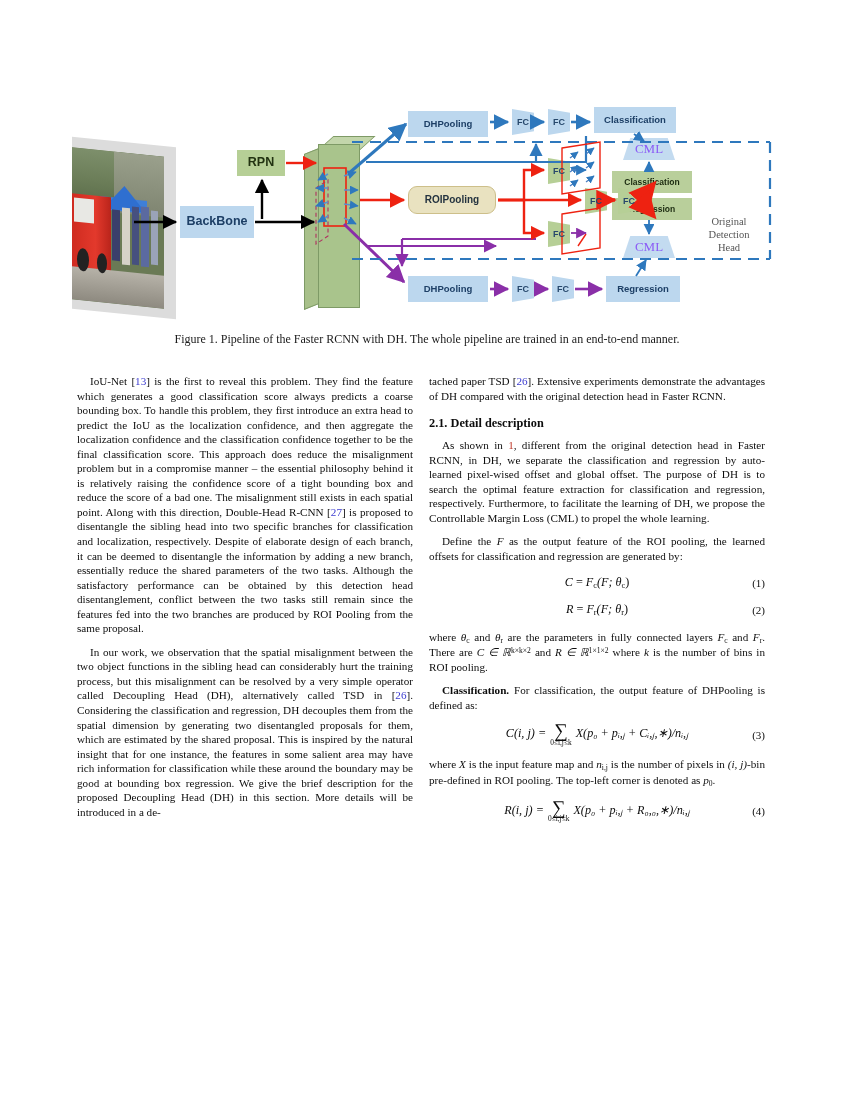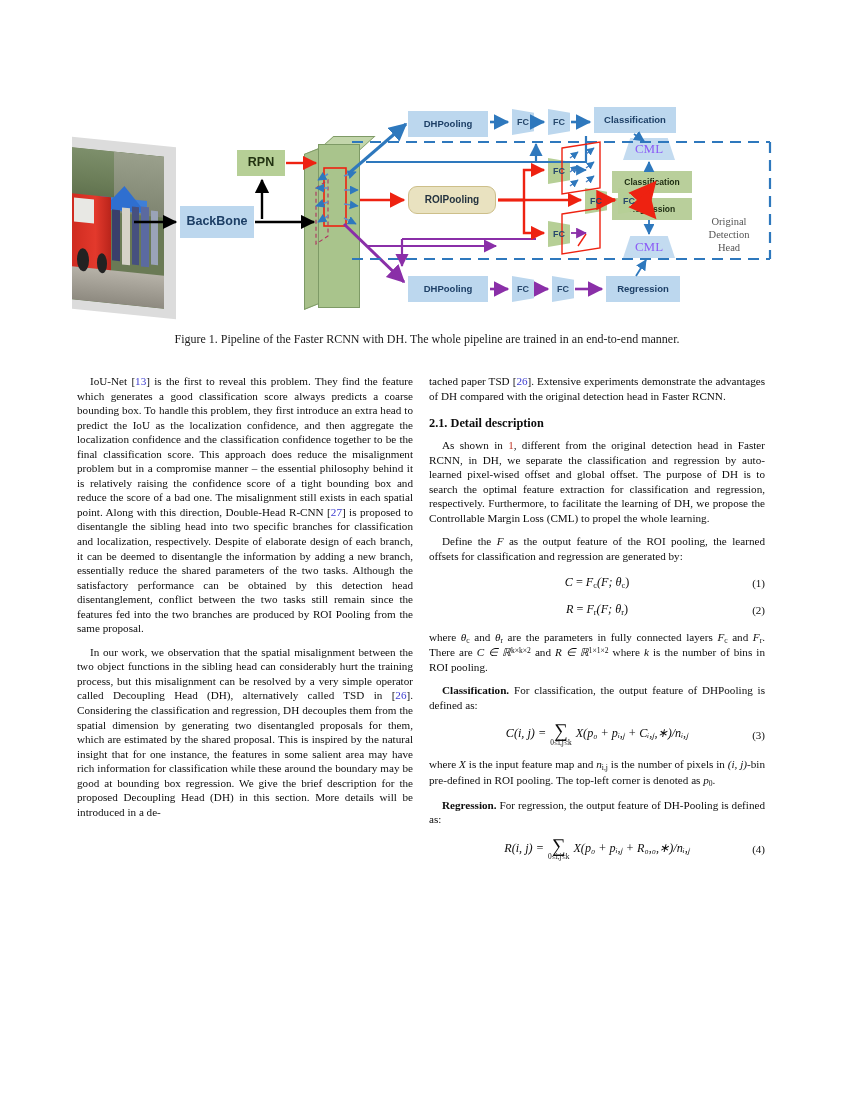--- a/index.html
+++ b/index.html
@@ -424,21 +424,20 @@
     <div class="eq">
       <span class="body"><i class="cal">C(i, j) =</i><span class="sum">
             <span class="sig">∑</span>
             <span class="lim">0≤i,j≤k</span>
           </span><i class="m">X(p₀ + pᵢ,ⱼ + Cᵢ,ⱼ,∗)/nᵢ,ⱼ</i></span>
       <span class="tag">(3)</span>
     </div>
 
     <p class="noindent"><span>where </span><i class="m">X</i><span> is the input feature map and </span><i class="m">n</i><sub>i,j</sub><span> is the number of pixels in </span><i class="m">(i, j)</i><span>-bin pre-defined in ROI pooling. The top-left corner is denoted as </span><i class="m">p</i><sub>0</sub><span>.</span></p>
 
-    <p><b>Regression.</b><span> For regression, the output feature of DH-Pooling is defined as:</span></p>
 
     <div class="eq">
       <span class="body"><i class="cal">R(i, j) =</i><span class="sum">
             <span class="sig">∑</span>
             <span class="lim">0≤i,j≤k</span>
           </span><i class="m">X(p₀ + pᵢ,ⱼ + R₀,₀,∗)/nᵢ,ⱼ</i></span>
       <span class="tag">(4)</span>
     </div>
   </div>
 

